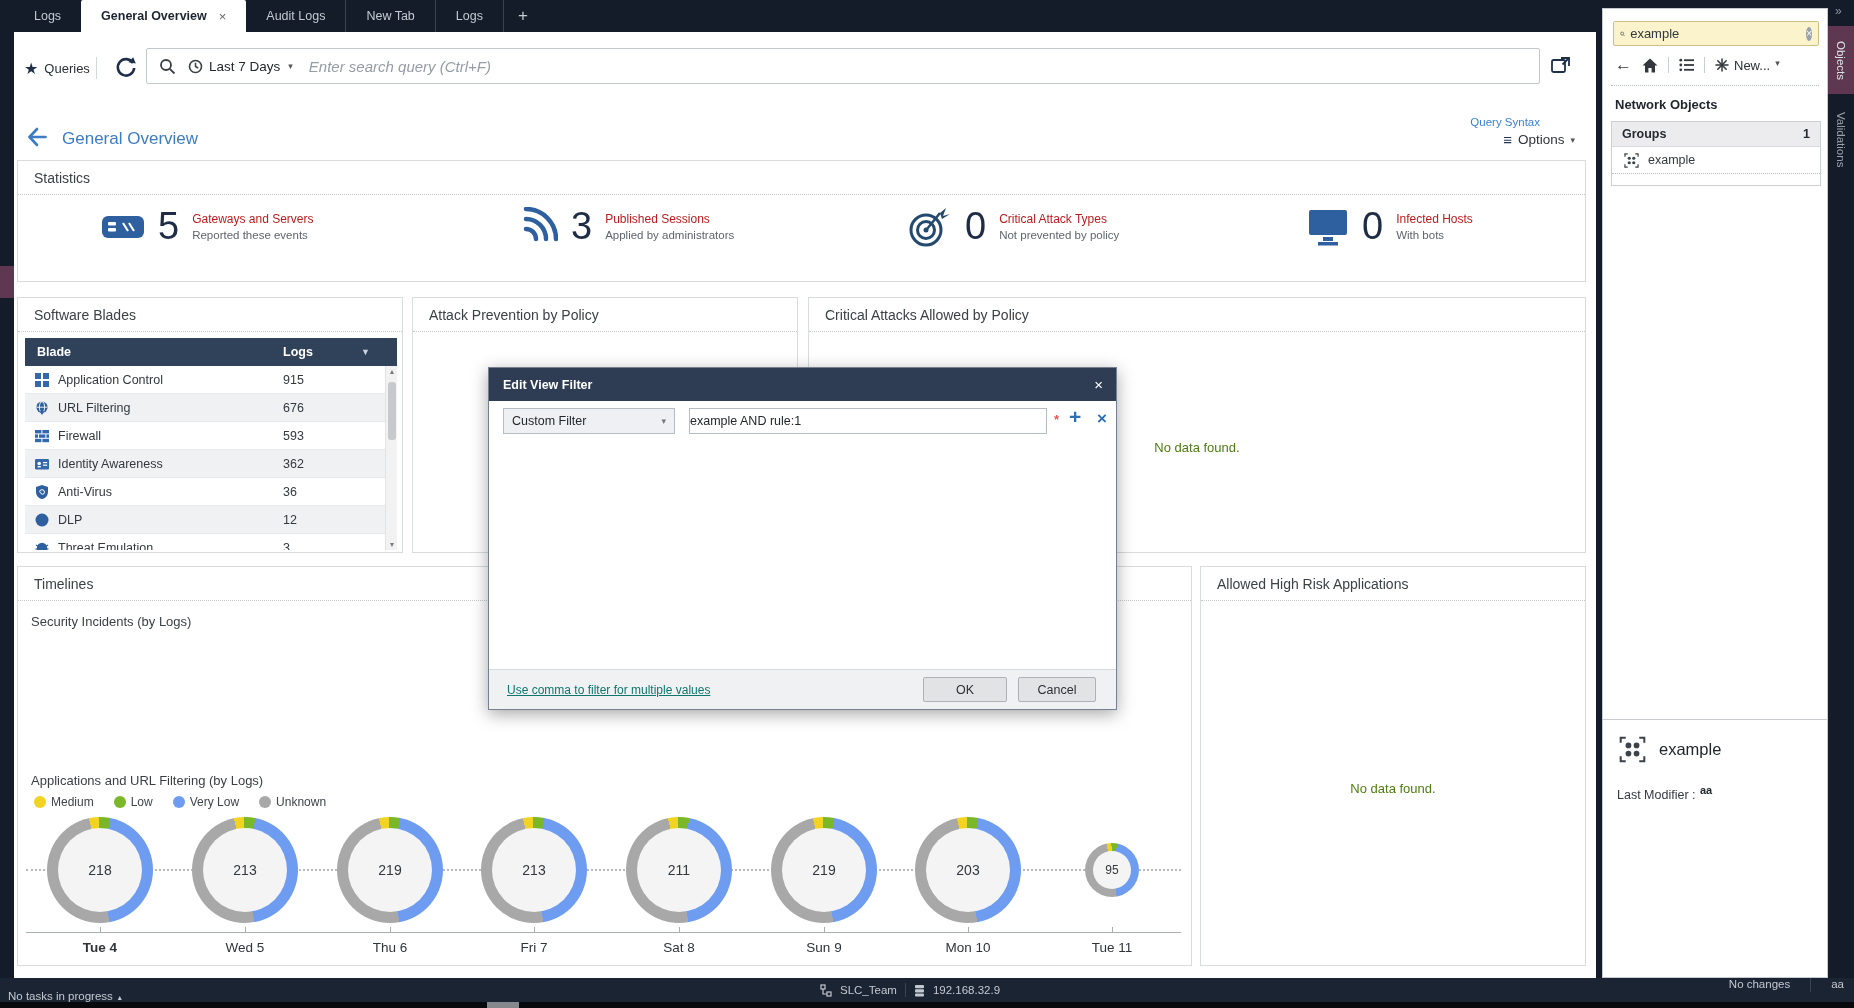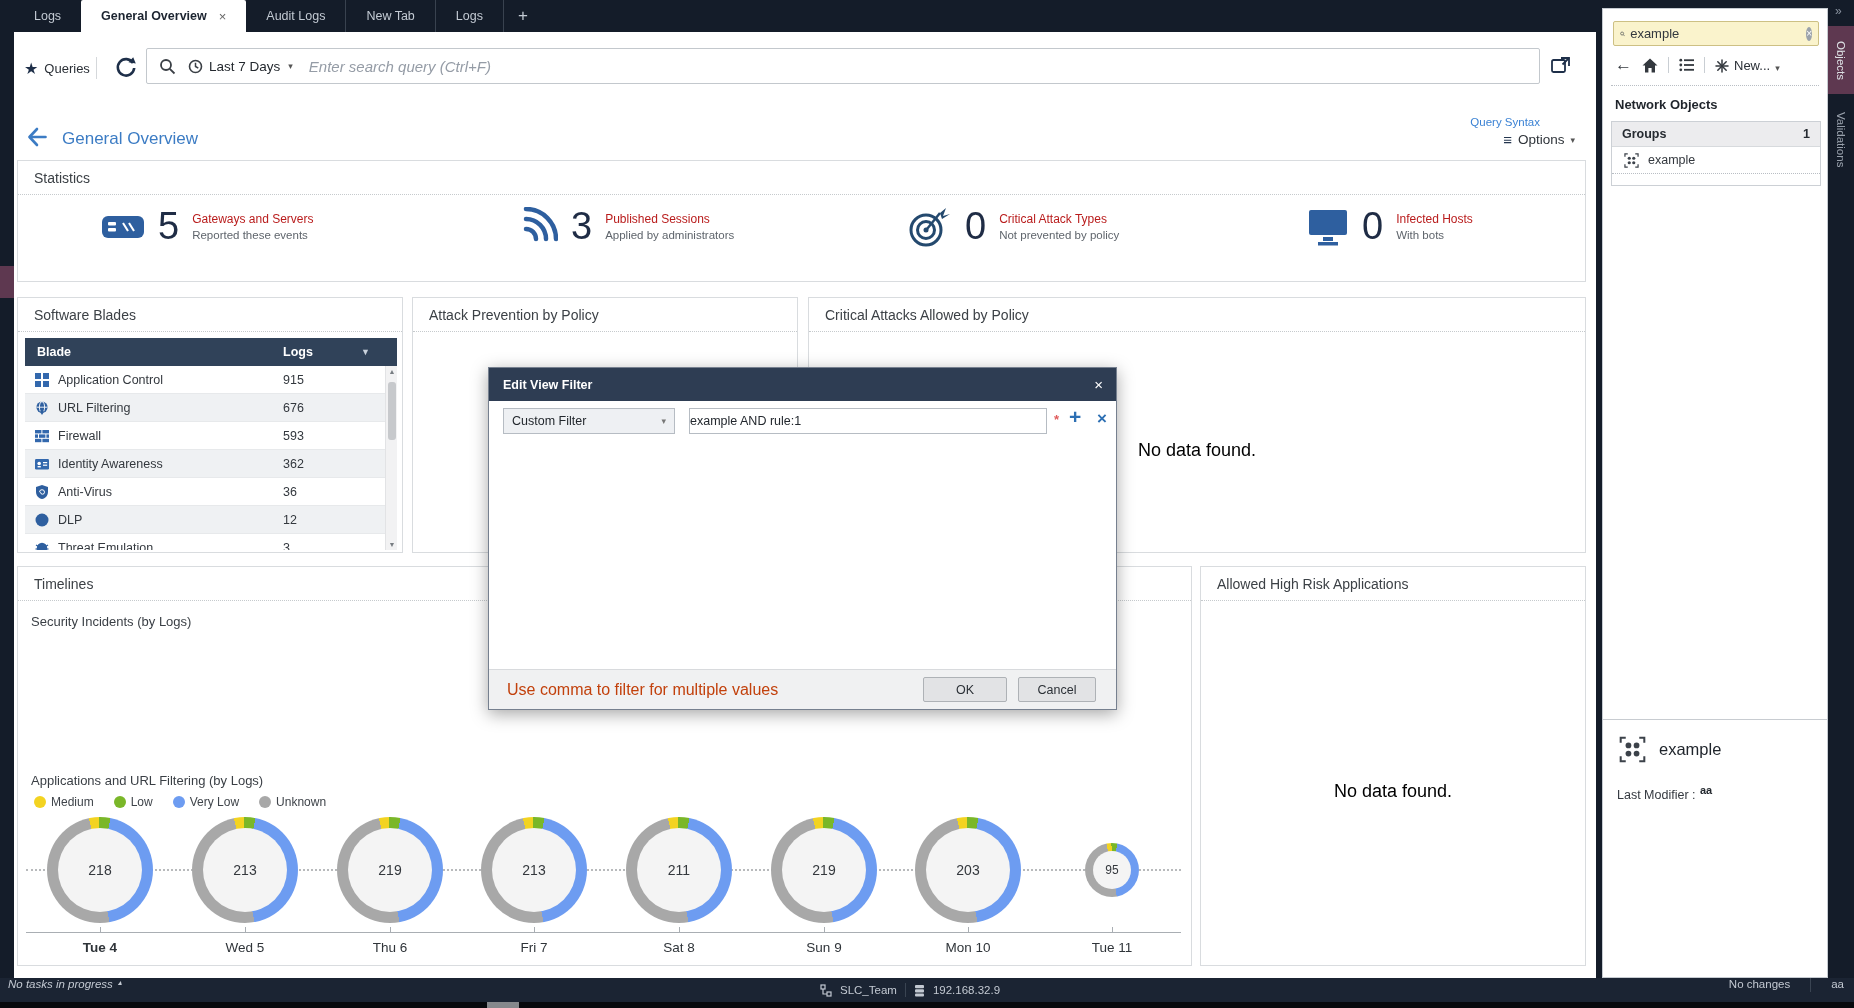--- a/index.html
+++ b/index.html
@@ -49,21 +49,21 @@
 
   #stats-panel { left:3px; top:128px; width:1569px; height:122px; }
   .stat { position:absolute; top:44px; display:flex; align-items:center; gap:13px; }
   .stat .num { font-size:38px; color:#1f2c45; }
   .stat .txt .lbl { font-size:12px; color:#b91c1c; }
   .stat .txt .sub { font-size:11.5px; color:#5f656c; margin-top:3px; }
 
   #blades-panel { left:3px; top:265px; width:386px; height:256px; }
   #attack-panel { left:398px; top:265px; width:386px; height:256px; }
   #critical-panel { left:794px; top:265px; width:778px; height:256px; }
-  .nodata { position:absolute; left:0; right:0; text-align:center; font-size:18px; color:#000000; }
+  .nodata { position:absolute; left:0; right:0; text-align:center; font-size:13px; color:#4d7c0f; }
 
   
   #btable { position:absolute; left:7px; top:40px; width:372px; height:212px; overflow:hidden; }
   #btable .thead { position:relative; height:28px; background:#304259; color:#fff; font-size:12.5px; font-weight:bold; line-height:28px; }
   #btable .thead .c1 { padding-left:12px; }
   #btable .thead .c2 { position:absolute; left:258px; top:0; }
   #btable .thead .sort { position:absolute; left:336px; top:0; font-size:9px; color:#c9d2dc; }
   .trow { position:relative; height:28px; display:flex; align-items:center; font-size:12.5px; color:#33383e; border-bottom:1px solid #e7e9eb; background:#fff; }
   .trow.alt { background:#eff1f3; }
   .trow .bicon { margin-left:10px; margin-right:9px; display:inline-flex; }
@@ -96,34 +96,34 @@
   #modal-header { height:33px; background:#2e3d53; display:flex; align-items:center; }
   #modal-header .mtitle { color:#fff; font-size:12.5px; font-weight:bold; padding-left:14px; flex:1; }
   #modal-header .mclose { color:#fff; font-size:15px; padding:0 13px; }
   #filter-type { position:absolute; left:14px; top:40px; width:172px; height:26px; background:#eef0f3; border:1px solid #b6bcc3; display:flex; align-items:center; font-size:12.5px; color:#23282e; padding:0 8px; }
   #filter-type .caret { margin-left:auto; font-size:9px; color:#777; }
   #filter-input { position:absolute; left:200px; top:40px; width:358px; height:26px; border:1px solid #b6bcc3; font-size:12.5px; color:#23282e; padding:0 0; font-family:"Liberation Sans",sans-serif; outline:none; }
   #req-star { position:absolute; left:565px; top:44px; color:#e05b5b; font-size:13px; font-weight:bold; }
   #add-filter { position:absolute; left:580px; top:37px; font-size:21px; color:#2d6fb3; font-weight:bold; }
   #remove-filter { position:absolute; left:608px; top:41px; font-size:17px; color:#2d6fb3; font-weight:bold; }
   #modal-footer { position:absolute; left:0; right:0; bottom:0; height:40px; background:#f0f1f2; border-top:1px solid #d8dadd; display:flex; align-items:center; }
-  #modal-footer .hint { font-size:16px; color:#c2410c; margin-left:18px; flex:1; }
+  #modal-footer .hint { font-size:12px; color:#0f766e; margin-left:18px; flex:1;text-decoration:underline; }
   .mbtn { height:25px; background:#e2e3e5; border:1px solid #aeb2b6; border-radius:2px; font-size:12.5px; color:#2b3036; font-family:"Liberation Sans",sans-serif; display:flex; align-items:center; justify-content:center; }
   #ok-btn { width:84px; margin-right:11px; }
   #cancel-btn { width:78px; margin-right:20px; }
 
   
   #sidebar { position:absolute; left:1602px; top:8px; width:226px; height:970px; background:#fff; border:1px solid #c6cbd1; }
   #obj-search { position:absolute; left:10px; top:12px; width:206px; height:25px; background:#faf3cc; border:1px solid #cdc084; border-radius:2px; display:flex; align-items:center; }
   #obj-search input { flex:1; background:transparent; border:none; outline:none; font-size:13px; color:#33383e; margin-left:5px; font-family:"Liberation Sans",sans-serif; }
   #obj-clear { width:14px; height:14px; border-radius:50%; background:#9ba2aa; color:#fff; font-size:10px; line-height:13px; text-align:center; margin-right:6px; }
   #obj-toolbar { position:absolute; left:12px; top:44px; height:24px; display:flex; align-items:center; gap:10px; }
   #obj-toolbar .backarrow { font-size:17px; color:#33383e; font-weight:bold; }
   #obj-toolbar .tbsep { width:1px; height:16px; background:#c9ced3; }
-  #new-btn { display:flex; align-items:flex-end; gap:5px; font-size:13px; color:#2a2f36; }
+  #new-btn { display:flex; align-items:flex-start; gap:5px; font-size:13px; color:#2a2f36; }
   #new-btn .caret { font-size:9px; color:#555; }
   #obj-dotsep { position:absolute; left:8px; right:8px; top:76px; border-top:1px dotted #b9bec4; }
   #netobj-title { position:absolute; left:12px; top:88px; font-size:13px; font-weight:bold; color:#1f242b; }
   #groups-box { position:absolute; left:8px; top:112px; width:210px; border:1px solid #ccd0d5; background:#fff; }
   #groups-head { height:25px; background:#ececee; border-bottom:1px solid #d7dadd; display:flex; align-items:center; font-size:12.5px; font-weight:bold; color:#262b31; padding:0 10px; }
   #groups-head .cnt { margin-left:auto; }
   #group-item { height:26px; display:flex; align-items:center; font-size:12.5px; color:#33383e; padding-left:12px; gap:9px; }
   #groups-tail { height:12px; border-top:1px dotted #b9bec4; }
   #obj-detail { position:absolute; left:0; right:0; top:710px; bottom:0; border-top:1px solid #c8ccd1; }
   #detail-name { position:absolute; left:56px; top:20px; font-size:16.5px; color:#1f242b; }
@@ -133,21 +133,21 @@
 
   
   #rightstrip { position:absolute; left:1828px; top:0; width:26px; bottom:0; background:#141c29; }
   #collapse-chevrons { position:absolute; left:7px; top:4px; color:#8a93a0; font-size:12px; }
   .vtab { position:absolute; left:0; width:26px; writing-mode:vertical-rl; text-orientation:mixed; font-size:11.5px; display:flex; align-items:center; justify-content:center; }
   #vtab-objects { top:26px; height:68px; background:#5e3850; color:#dde0e4; }
   #vtab-validations { top:98px; height:84px; color:#99a1ac; }
 
   
   #statusbar { position:absolute; left:0; right:0; top:978px; height:24px; background:#1b2433; color:#c3c9d2; font-size:11.5px; }
-  #status-left { position:absolute; left:8px; top:0; height:24px; display:flex; align-items:flex-start; gap:5px;font-style:italic; }
+  #status-left { position:absolute; left:8px; top:0; height:24px; display:flex; align-items:flex-end; gap:5px; }
   #status-left .up { font-size:8px; }
   #status-center { position:absolute; left:820px; top:0; height:24px; display:flex; align-items:center; gap:8px; }
   .ssep { width:1px; height:14px; background:#3a4452; }
   #status-right { position:absolute; right:10px; top:0; height:16px; display:flex; gap:20px; }
   #bottomstrip { position:absolute; left:0; right:0; top:1002px; height:6px; background:#07090d; }
   #bottomstrip .sliver { position:absolute; left:487px; width:32px; height:6px; background:#85888c; }
 </style>
 </head>
 <body>
 

